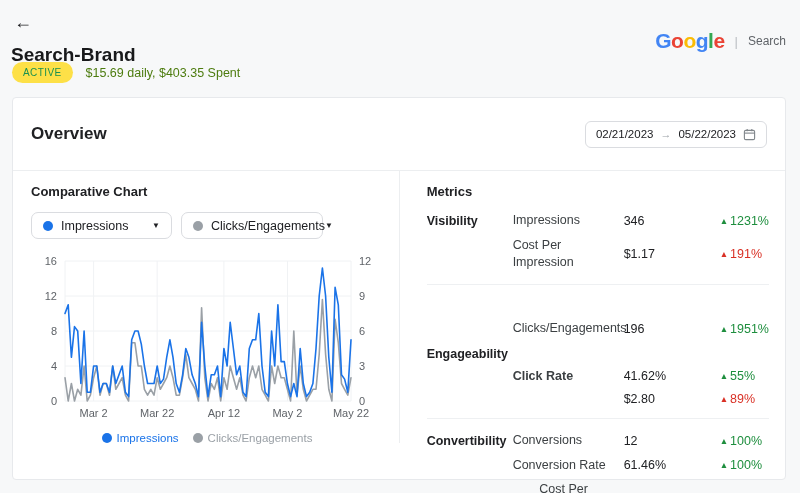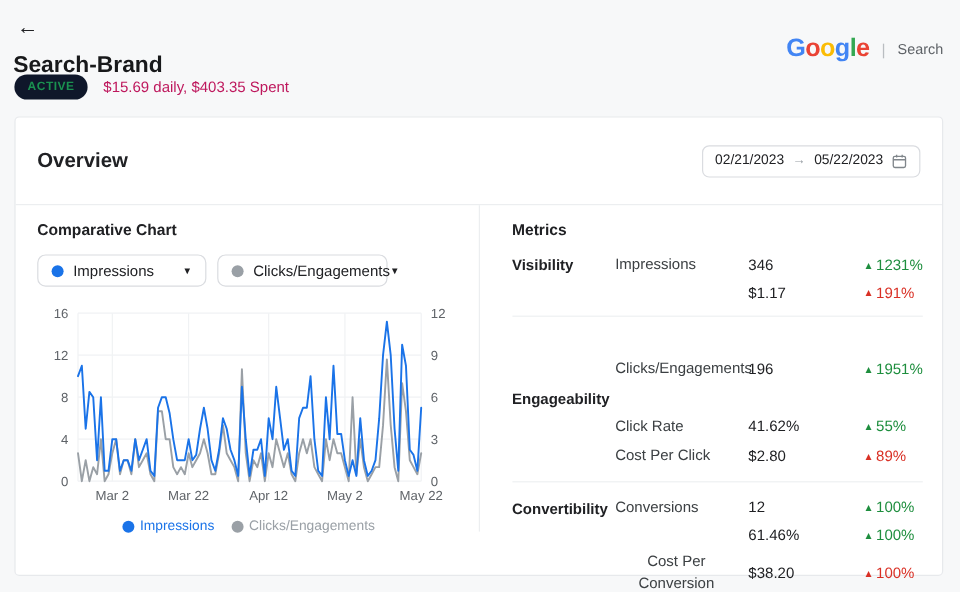--- a/index.html
+++ b/index.html
@@ -5,23 +5,23 @@
   * { margin:0; padding:0; box-sizing:border-box; }
   html,body { width:800px; height:493px; overflow:hidden; background:#f7f8f9;
     font-family:"Liberation Sans", sans-serif; color:#202124; }
 
   
   .page-header { position:absolute; left:0; top:0; width:100%; height:97px; }
   .back-btn { position:absolute; left:14px; top:10px; width:24px; height:24px;
     font-size:18px; color:#202124; background:none; border:none; cursor:pointer; line-height:24px; text-align:left;}
   .page-title { position:absolute; left:11px; top:32px; font-size:19px; font-weight:bold; color:#18191b;margin-top:12px; }
   .badge-row { position:absolute; left:12px; top:62px; display:flex; align-items:center; gap:13px; }
-  .status-badge { background:#0f172a; color:#1a9150; font-size:10px; font-weight:bold;
+  .status-badge { background:#fde047; color:#1a9150; font-size:10px; font-weight:normal;
     letter-spacing:.4px; padding:5px 11px; border-radius:11px; }
-  .budget-text { font-size:12.5px; color:#be185d; }
+  .budget-text { font-size:12.5px; color:#4d7c0f; }
   .platform { position:absolute; right:14px; top:30px; display:flex; align-items:center; gap:10px; }
   .google-logo { font-size:21px; font-weight:bold; letter-spacing:-0.5px; line-height:22px; }
   .platform-sep { color:#b9bdc1; font-size:13px; }
   .platform-channel { color:#5f6368; font-size:12px; }
 
   
   .card { position:absolute; left:12px; top:97px; width:774px; height:383px;
     background:#fff; border:1px solid #e7e9ec; border-radius:4px; }
   .card-header { position:relative; height:73px; border-bottom:1px solid #eceef0;
     display:flex; align-items:center; justify-content:space-between; padding:0 18px; }
@@ -170,57 +170,58 @@
       <div class="section-title">Metrics</div>
       <div id="metrics-groups">
           <div class="mgroup">
             <div class="mgroup-name" style="grid-area: 1 / 1;">Visibility</div>
             <div class="mlabel" style="grid-area: 1 / 2;">Impressions</div>
             <div class="mvalue" style="grid-area: 1 / 3;">346</div>
             <div class="mdelta" style="grid-area: 1 / 4; color: rgb(30, 142, 62);">
               <span class="tri">▲</span>
               <span>1231%</span>
             </div>
+            <div class="mlabel" style="grid-area: 2 / 2;">Cost Per Impression</div>
             <div class="mvalue" style="grid-area: 2 / 3;">$1.17</div>
             <div class="mdelta" style="grid-area: 2 / 4; color: rgb(217, 48, 37);">
               <span class="tri">▲</span>
               <span>191%</span>
             </div>
           </div>
           <div class="mdivider"></div>
           <div class="mgroup">
             <div class="mgroup-name" style="grid-area: 1 / 1; margin-top: 47px;">Engageability</div>
             <div class="mlabel" style="grid-area: 1 / 2;">Clicks/Engagements</div>
             <div class="mvalue" style="grid-area: 1 / 3;">196</div>
             <div class="mdelta" style="grid-area: 1 / 4; color: rgb(30, 142, 62);">
               <span class="tri">▲</span>
               <span>1951%</span>
             </div>
-            <div class="mlabel" style="grid-area: 2 / 2;">Click Rate</div>
+            <div class="mlabel" style="grid-area: 2 / 2; font-weight: bold;">Click Rate</div>
             <div class="mvalue" style="grid-area: 2 / 3;">41.62%</div>
             <div class="mdelta" style="grid-area: 2 / 4; color: rgb(30, 142, 62);">
               <span class="tri">▲</span>
               <span>55%</span>
             </div>
-            <div class="mlabel" style="grid-area: 3 / 2;">Cost Per Click</div>
             <div class="mvalue" style="grid-area: 3 / 3;">$2.80</div>
             <div class="mdelta" style="grid-area: 3 / 4; color: rgb(217, 48, 37);">
               <span class="tri">▲</span>
               <span>89%</span>
             </div>
           </div>
           <div class="mdivider"></div>
           <div class="mgroup">
             <div class="mgroup-name" style="grid-area: 1 / 1;">Convertibility</div>
             <div class="mlabel" style="grid-area: 1 / 2;">Conversions</div>
             <div class="mvalue" style="grid-area: 1 / 3;">12</div>
             <div class="mdelta" style="grid-area: 1 / 4; color: rgb(30, 142, 62);">
               <span class="tri">▲</span>
               <span>100%</span>
             </div>
+            <div class="mlabel" style="grid-area: 2 / 2;">Conversion Rate</div>
             <div class="mvalue" style="grid-area: 2 / 3;">61.46%</div>
             <div class="mdelta" style="grid-area: 2 / 4; color: rgb(30, 142, 62);">
               <span class="tri">▲</span>
               <span>100%</span>
             </div>
             <div class="mlabel" style="grid-area: 3 / 2; text-align: center;">Cost Per Conversion</div>
             <div class="mvalue" style="grid-area: 3 / 3;">$38.20</div>
             <div class="mdelta" style="grid-area: 3 / 4; color: rgb(217, 48, 37);">
               <span class="tri">▲</span>
               <span>100%</span>

